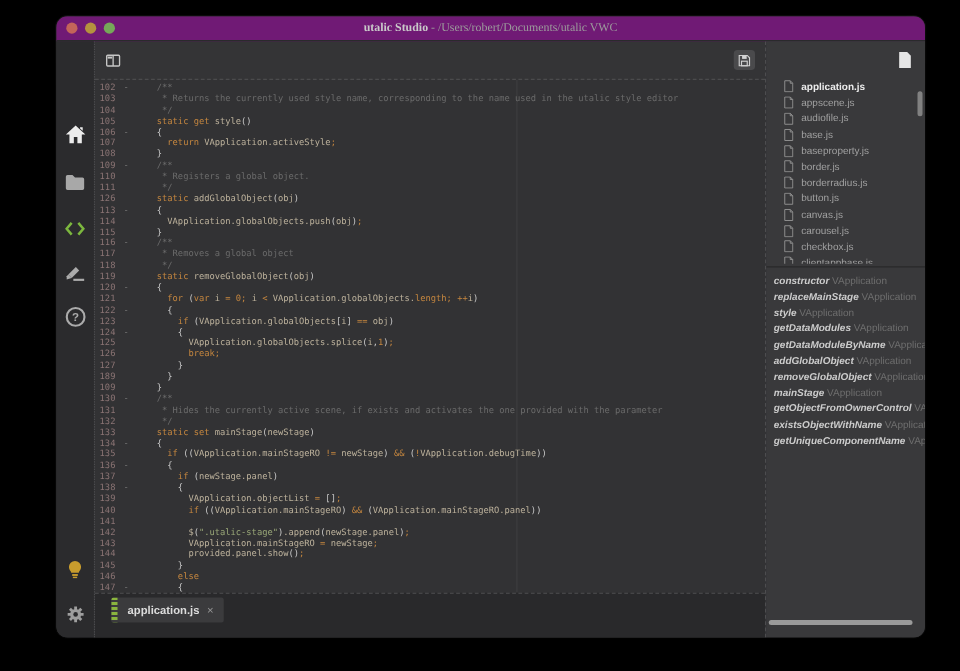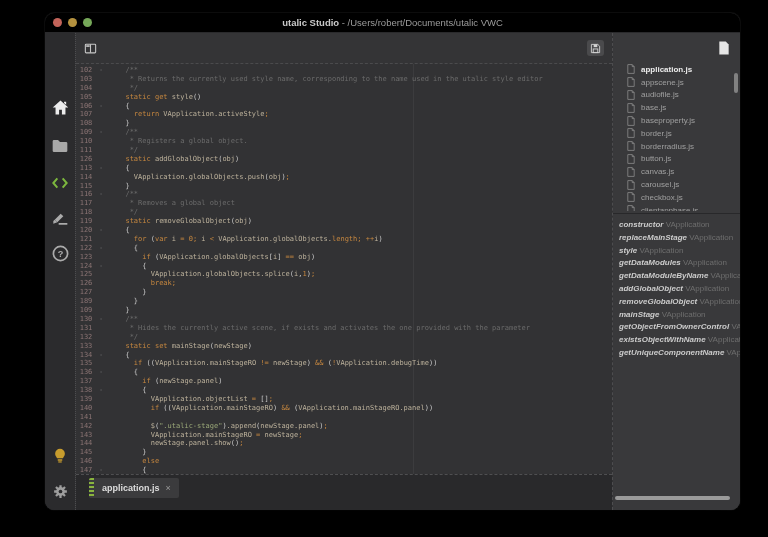--- a/index.html
+++ b/index.html
@@ -2,22 +2,22 @@
 <html><head>
 <meta charset="utf-8">
 <style>
   html,body{margin:0;padding:0;background:#000;}
   .screen{position:relative;width:768px;height:537px;background:#000;overflow:hidden;
           font-family:"Liberation Sans",sans-serif;}
   .window{position:absolute;left:45px;top:13px;width:695px;height:497px;background:#323234;
           border-radius:9px;box-shadow:0 22px 55px rgba(0,0,0,.95),0 4px 18px rgba(0,0,0,.8),0 0 0 1px #141414;
           overflow:hidden;display:flex;flex-direction:column;}
   
-  .titlebar{height:19px;background:#000000;border-bottom:1px solid #2a2a2c;display:flex;
-            align-items:center;position:relative;flex:0 0 auto;}
+  .titlebar{height:19px;background:#701a75;border-bottom:1px solid #2a2a2c;display:flex;
+            align-items:center;position:relative;flex:0 0 auto;font-family:Liberation Serif, serif;}
   .lights{display:flex;gap:6px;margin-left:8px;}
   .light{width:9px;height:9px;border-radius:50%;}
   .light.red{background:#c3645a;}
   .light.yellow{background:#b5923f;}
   .light.green{background:#76a859;}
   .titletext{position:absolute;left:0;right:0;text-align:center;font-size:9.5px;color:#9c9c9c;
              white-space:pre;}
   .titletext .app{font-weight:bold;color:#c9c9c9;}
   
   .content{flex:1;display:flex;min-height:0;}
@@ -194,21 +194,21 @@
               <div class="line"><span class="ln">134</span><span class="fold">-</span><span class="codetext"><span class="tk-p">  {</span></span></div>
               <div class="line"><span class="ln">135</span><span class="fold"></span><span class="codetext"><span class="tk-k">    if </span><span class="tk-p">((</span><span class="tk-i">VApplication.mainStageRO </span><span class="tk-o">!= </span><span class="tk-i">newStage</span><span class="tk-p">)</span><span class="tk-o"> &amp;&amp; </span><span class="tk-p">(</span><span class="tk-o">!</span><span class="tk-i">VApplication.debugTime</span><span class="tk-p">))</span></span></div>
               <div class="line"><span class="ln">136</span><span class="fold">-</span><span class="codetext"><span class="tk-p">    {</span></span></div>
               <div class="line"><span class="ln">137</span><span class="fold"></span><span class="codetext"><span class="tk-k">      if </span><span class="tk-p">(</span><span class="tk-i">newStage.panel</span><span class="tk-p">)</span></span></div>
               <div class="line"><span class="ln">138</span><span class="fold">-</span><span class="codetext"><span class="tk-p">      {</span></span></div>
               <div class="line"><span class="ln">139</span><span class="fold"></span><span class="codetext"><span class="tk-i">        VApplication.objectList </span><span class="tk-o">= </span><span class="tk-p">[]</span><span class="tk-o">;</span></span></div>
               <div class="line"><span class="ln">140</span><span class="fold"></span><span class="codetext"><span class="tk-k">        if </span><span class="tk-p">((</span><span class="tk-i">VApplication.mainStageRO</span><span class="tk-p">)</span><span class="tk-o"> &amp;&amp; </span><span class="tk-p">(</span><span class="tk-i">VApplication.mainStageRO.panel</span><span class="tk-p">))</span></span></div>
               <div class="line"><span class="ln">141</span><span class="fold"></span></div>
               <div class="line"><span class="ln">142</span><span class="fold"></span><span class="codetext"><span class="tk-i">        $</span><span class="tk-p">(</span><span class="tk-s">".utalic-stage"</span><span class="tk-p">)</span><span class="tk-i">.append</span><span class="tk-p">(</span><span class="tk-i">newStage.panel</span><span class="tk-p">)</span><span class="tk-o">;</span></span></div>
               <div class="line"><span class="ln">143</span><span class="fold"></span><span class="codetext"><span class="tk-i">        VApplication.mainStageRO </span><span class="tk-o">= </span><span class="tk-i">newStage</span><span class="tk-o">;</span></span></div>
-              <div class="line"><span class="ln">144</span><span class="fold"></span><span class="codetext"><span class="tk-i">        newStage.panel.show</span><span class="tk-p">()</span><span class="tk-o">;</span></span></div>
+              <div class="line"><span class="ln">144</span><span class="fold"></span><span class="codetext"><span class="tk-i">        provided.panel.show</span><span class="tk-p">()</span><span class="tk-o">;</span></span></div>
               <div class="line"><span class="ln">145</span><span class="fold"></span><span class="codetext"><span class="tk-p">      }</span></span></div>
               <div class="line"><span class="ln">146</span><span class="fold"></span><span class="codetext"><span class="tk-k">      else</span></span></div>
               <div class="line"><span class="ln">147</span><span class="fold">-</span><span class="codetext"><span class="tk-p">      {</span></span></div>
             </div>
         </div>
 
         <div class="tabbar">
           <div class="tab">
             <span class="tab-indicator"></span>
             <span class="tab-label">application.js</span>

